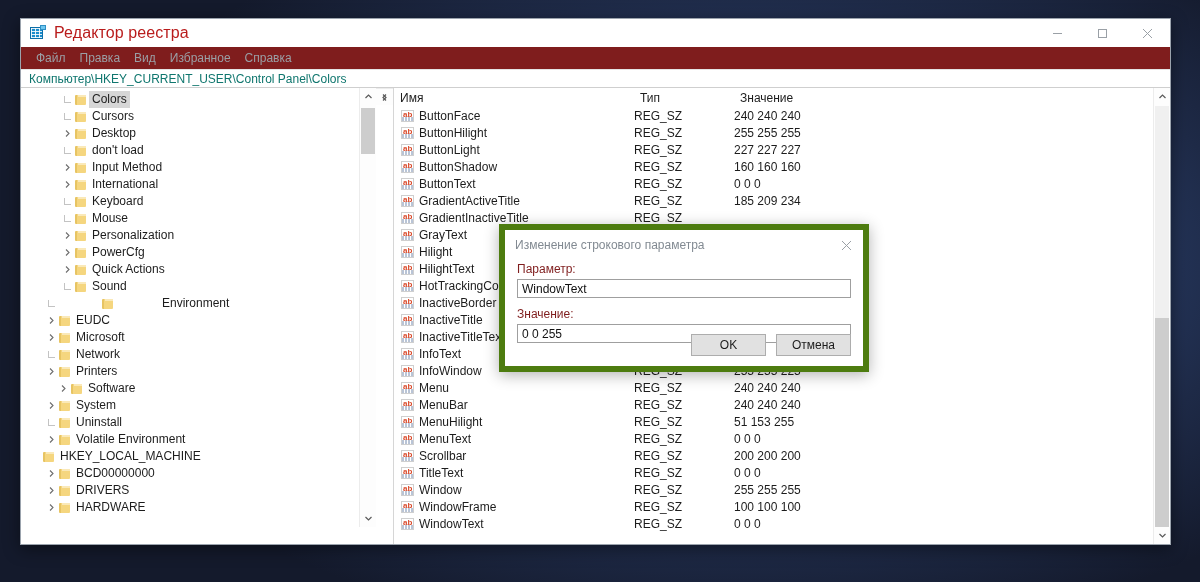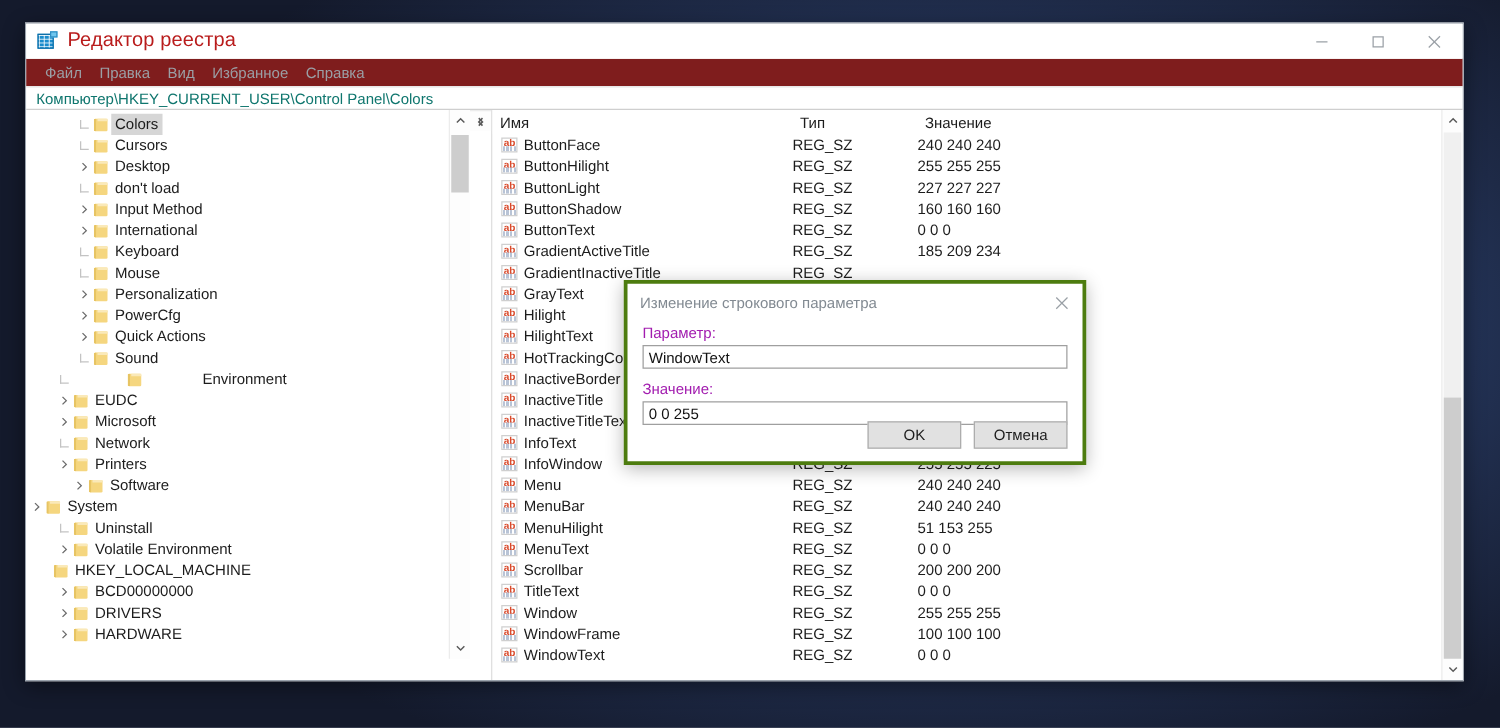--- a/index.html
+++ b/index.html
@@ -304,21 +304,21 @@
     background: #fdfdfd;
     border-left: 1px solid #ececec;
   }
 
   
   .dlg {
     position: absolute;
     left: 478px; top: 205px;
     width: 370px; height: 148px;
     background: #ffffff;
-    border: 3px solid #4d7c0f;
+    border: 6px solid #4d7c0f;
     box-shadow: 0 3px 14px rgba(0,0,0,0.30);
     z-index: 40;
   }
   .dlg-title {
     height: 30px;
     display: flex;
     align-items: center;
     padding-left: 10px;
     font-size: 12px;
     color: #828a92;
@@ -327,21 +327,21 @@
   .dlg-close {
     position: absolute;
     right: 0; top: 0;
     width: 34px; height: 30px;
     display: flex; align-items: center; justify-content: center;
     color: #9aa0a6;
   }
   .dlg-body { padding: 2px 12px 0 12px; }
   .dlg-label {
     font-size: 12px;
-    color: #a21caf;
+    color: #7f1d1d;
     margin-bottom: 3px;
   }
   .dlg-input {
     height: 19px;
     border: 1px solid #9f9f9f;
     background: #ffffff;
     font-size: 12px;
     color: #111;
     display: flex;
     align-items: center;
@@ -554,21 +554,21 @@
             </div>
             <div class="tree-row" style="padding-left: 22px; margin-left: 12px;">
               <span class="twisty">
                 <svg width="9" height="9" viewBox="0 0 9 9">
                   <polyline points="3,1.5 6,4.5 3,7.5" fill="none" stroke="currentColor" stroke-width="1.1"></polyline>
                 </svg>
               </span>
               <span class="folder"></span>
               <span class="tree-label">Software</span>
             </div>
-            <div class="tree-row" style="">
+            <div class="tree-row" style="padding-left: 22px;">
               <span class="twisty">
                 <svg width="9" height="9" viewBox="0 0 9 9">
                   <polyline points="3,1.5 6,4.5 3,7.5" fill="none" stroke="currentColor" stroke-width="1.1"></polyline>
                 </svg>
               </span>
               <span class="folder"></span>
               <span class="tree-label">System</span>
             </div>
             <div class="tree-row" style="padding-left: 22px;">
               <span class="tick">

